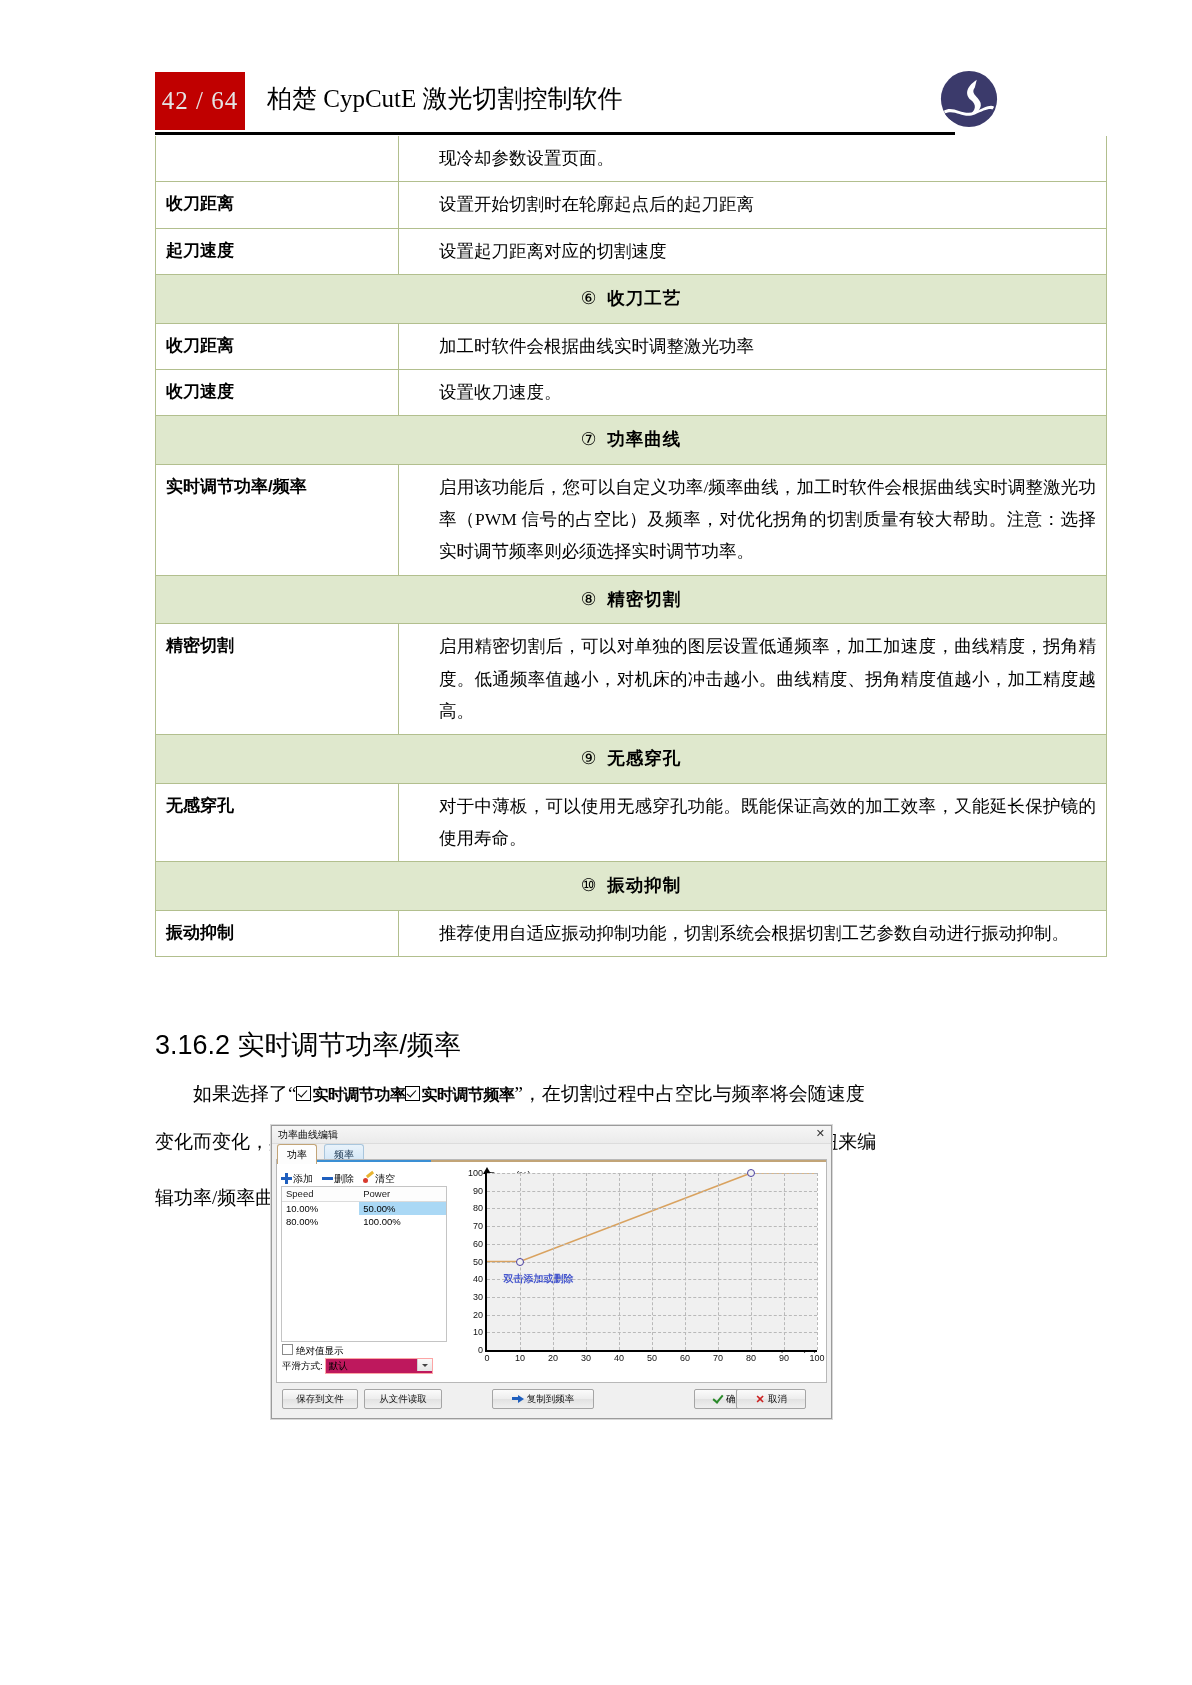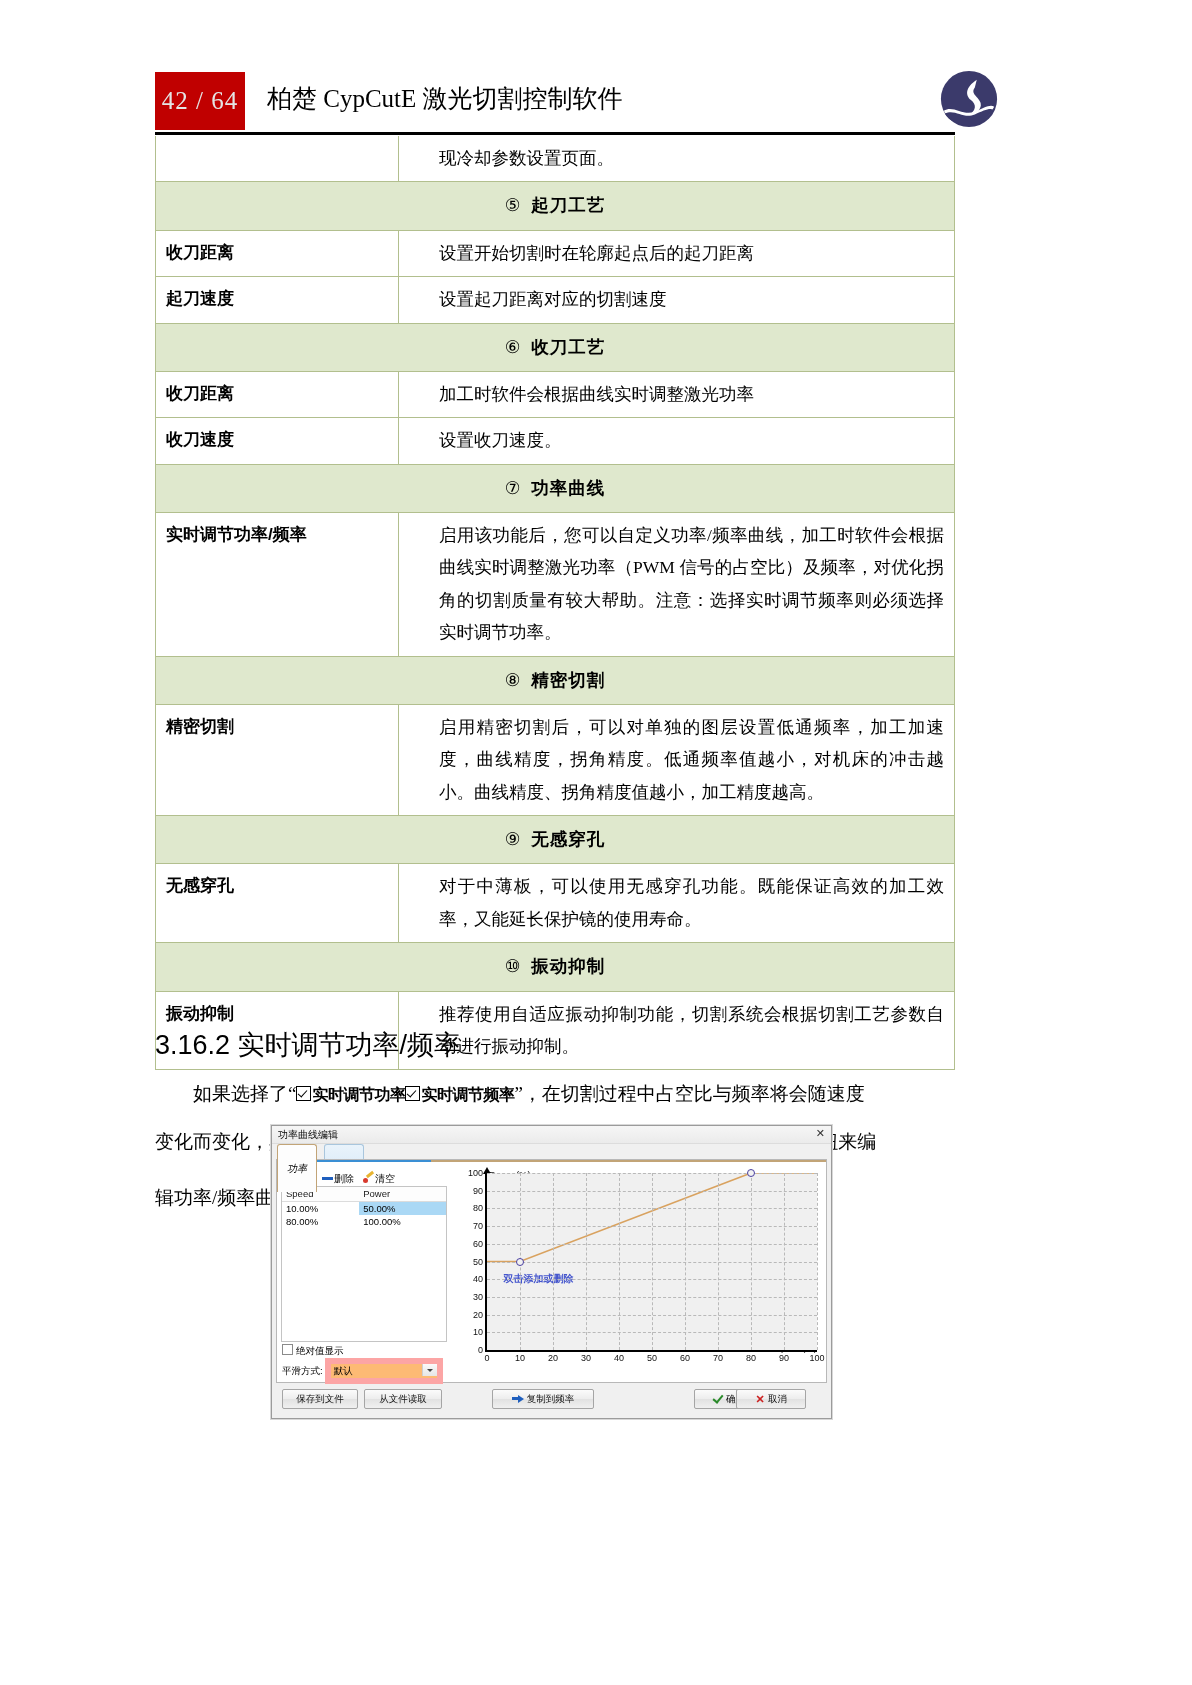--- a/index.html
+++ b/index.html
@@ -54,21 +54,21 @@
     position: absolute;
     left: 155px; top: 132px;
     width: 800px; height: 3px;
     background: #000;
   }
 
   
   .doc-table {
     position: absolute;
     left: 155px; top: 136px;
-    width: 800px;
+    width: 952px;
     border-collapse: collapse;
     font-size: 17.5px;
     table-layout: fixed;
   }
   .doc-table td {
     border: 1px solid #b2bf8e;
     padding: 6px 10px 7px 10px;
     vertical-align: top;
     line-height: 1.85;
   }
@@ -182,29 +182,28 @@
     line-height: 13px;
   }
   .dlg-tabs {
     position: absolute;
     left: 5px; top: 18px;
     height: 16px;
   }
   .tab {
     display: inline-block;
     height: 15px;
-    padding: 16px 9px;
+    padding: 2px 9px;
     font-size: 10px;
     line-height: 15px;
     border: 1px solid #c2a477;
     border-bottom: none;
     border-radius: 3px 3px 0 0;
     vertical-align: bottom;
     margin-right: -1px;
-    font-style: italic;
   }
   .tab.active { background: #fdfdfd; color: #000; position: relative; z-index: 2;}
   .tab.inactive {
     background: linear-gradient(#e9f3fb, #cfe4f6);
     border-color: #a9c6dd;
     color: #15314c;
     margin-left: 8px;
   }
   .dlg-body {
     position: absolute;
@@ -296,22 +295,22 @@
   }
   .smooth-row {
     position: absolute;
     left: 1px; top: 192px;
     font-size: 9.5px;
     display: flex;
     align-items: center;
   }
   .combo {
     width: 106px; height: 14px;
-    border: 6px solid #fca5a5;
-    background: #fdba74;
+    border: 1px solid #fca5a5;
+    background: #be185d;
     margin-left: 2px;
     position: relative;
     font-size: 9.5px;
   }
   .combo span { position: absolute; left: 3px; top: 1px; }
   .combo .arrow {
     position: absolute;
     right: 0; top: 0;
     width: 14px; height: 12px;
     background: linear-gradient(#fafafa,#e6e6e6);
@@ -482,23 +481,20 @@
       </svg>
     </div>
   </div>
   <div class="header-rule"></div>
 
   <table class="doc-table">
     <tbody>
       <tr>
         <td class="label nb-top"></td>
         <td class="desc nb-top">现冷却参数设置页面。</td>
-      </tr>
-      <tr class="section">
-        <td colspan="2"><span class="num">⑤</span><span>起刀工艺</span></td>
       </tr>
       <tr>
         <td class="label">收刀距离</td>
         <td class="desc">设置开始切割时在轮廓起点后的起刀距离</td>
       </tr>
       <tr>
         <td class="label">起刀速度</td>
         <td class="desc">设置起刀距离对应的切割速度</td>
       </tr>
       <tr class="section">

